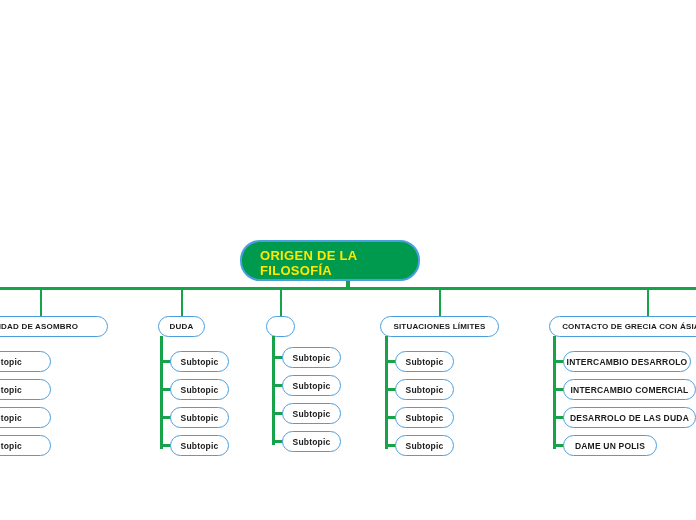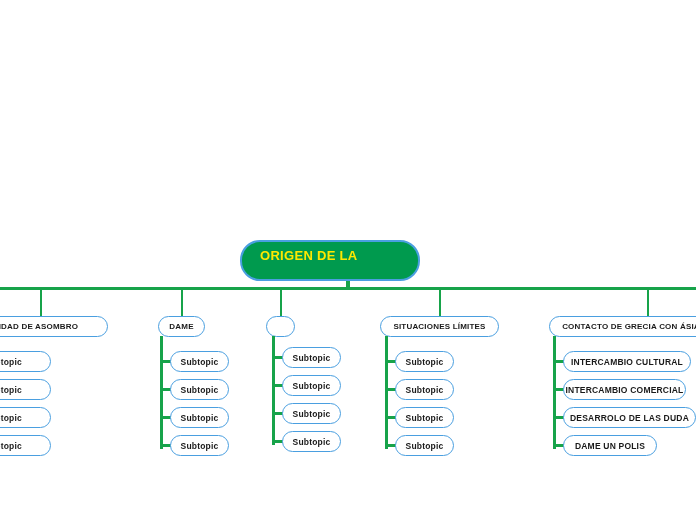--- a/index.html
+++ b/index.html
@@ -102,20 +102,21 @@
 </head>
 <body>
 
 <div id="canvas">
 
   <div class="trunk trunk-h"></div>
   <div class="trunk root-stem"></div>
 
   <div class="root-node">
     <span class="line">ORIGEN DE LA</span>
+    <span class="line">FILOSOFÍA</span>
   </div>
 
   <div class="drop" style="left:40px;"></div>
   <div class="node branch-node" style="left:-48px; top:316px; width:156px;">
     <span>PACIDAD DE ASOMBRO</span>
   </div>
 
   <div class="node sub-node" style="left:-45px; top:351px; width:96px;">
     <span>Subtopic</span>
   </div>
@@ -127,21 +128,21 @@
   <div class="node sub-node" style="left:-45px; top:407px; width:96px;">
     <span>Subtopic</span>
   </div>
 
   <div class="node sub-node" style="left:-45px; top:435px; width:96px;">
     <span>Subtopic</span>
   </div>
 
   <div class="drop" style="left:181px;"></div>
   <div class="node branch-node" style="left:158px; top:316px; width:47px;">
-    <span>DAME</span>
+    <span>DUDA</span>
   </div>
   <div class="spine" style="left:160px; top:336px; height:113px;"></div>
 
   <div class="stub" style="left:162px; top:360px;"></div>
   <div class="node sub-node" style="left:170px; top:351px; width:59px;">
     <span>Subtopic</span>
   </div>
 
   <div class="stub" style="left:162px; top:388px;"></div>
   <div class="node sub-node" style="left:170px; top:379px; width:59px;">
@@ -211,25 +212,25 @@
   </div>
 
   <div class="drop" style="left:647px;"></div>
   <div class="node branch-node" style="left:549px; top:316px; width:164px;">
     <span>CONTACTO DE GRECIA CON ÁSIA</span>
   </div>
   <div class="spine" style="left:553px; top:336px; height:113px;"></div>
 
   <div class="stub" style="left:555px; top:360px;"></div>
   <div class="node sub-node" style="left:563px; top:351px; width:128px;">
-    <span>INTERCAMBIO CULTURAL</span>
+    <span>INTERCAMBIO DESARROLO</span>
   </div>
 
   <div class="stub" style="left:555px; top:388px;"></div>
-  <div class="node sub-node" style="left:563px; top:379px; width:123px;">
+  <div class="node sub-node" style="left:563px; top:379px; width:133px;">
     <span>INTERCAMBIO COMERCIAL</span>
   </div>
 
   <div class="stub" style="left:555px; top:416px;"></div>
   <div class="node sub-node" style="left:563px; top:407px; width:133px;">
     <span>DESARROLO DE LAS DUDA</span>
   </div>
 
   <div class="stub" style="left:555px; top:444px;"></div>
   <div class="node sub-node" style="left:563px; top:435px; width:94px;">

